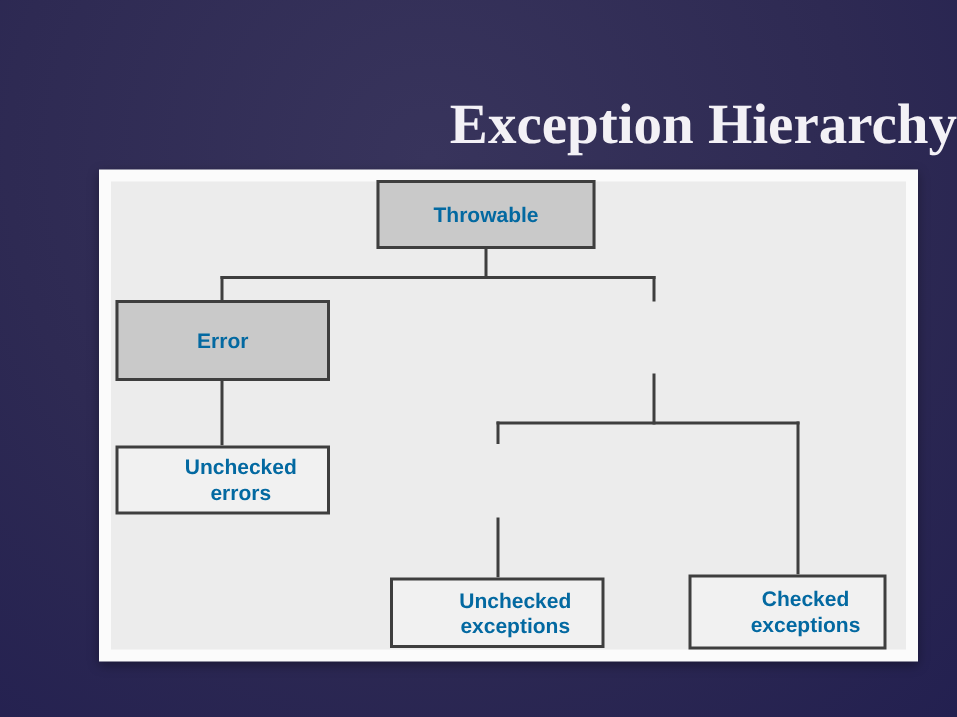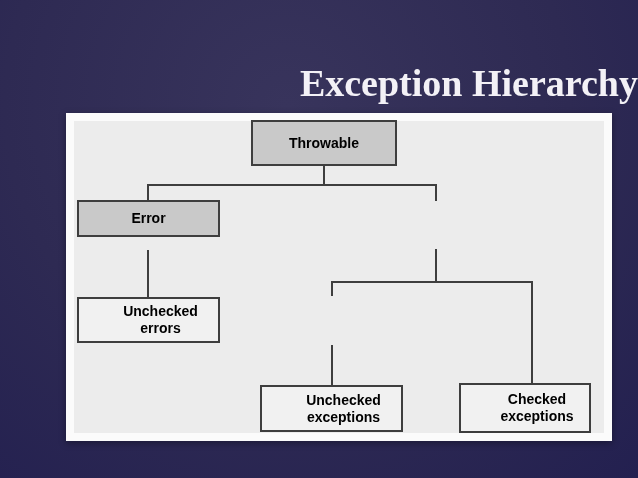--- a/index.html
+++ b/index.html
@@ -52,21 +52,21 @@
     align-items: center;
     justify-content: center;
     text-align: center;
   }
   .node-class { background: #c9c9c9; }
   .node-category { background: #f1f1f1; padding-left: 24px; }
   .node-label {
     font-weight: bold;
     font-size: 14px;
     line-height: 17px;
-    color: #000000;
+    color: #0369a1;
     white-space: pre-line;
   }
   .line {
     position: absolute;
     background: #3e3e3e;
   }
 </style>
 </head>
 <body>
 
@@ -83,21 +83,21 @@
   <div class="line" style="left:369px; top:136px; width:2px; height:34px;"></div>
   <div class="line" style="left:265px; top:168px; width:202px; height:2px;"></div>
   <div class="line" style="left:265px; top:168px; width:2px; height:15px;"></div>
   <div class="line" style="left:465px; top:168px; width:2px; height:102px;"></div>
   <div class="line" style="left:265px; top:232px; width:2px; height:40px;"></div>
 
   <div class="node node-class" style="left:185px; top:7px; width:146px; height:46px;">
     <span class="node-label">Throwable</span>
   </div>
 
-  <div class="node node-class" style="left:11px; top:87px; width:143px; height:37px;">
+  <div class="node node-class" style="left:11px; top:87px; width:143px; height:54px;">
     <span class="node-label">Error</span>
   </div>
 
 
   <div class="node node-category" style="left:11px; top:184px; width:143px; height:46px;">
     <span class="node-label">Unchecked
 errors</span>
   </div>
 
 

